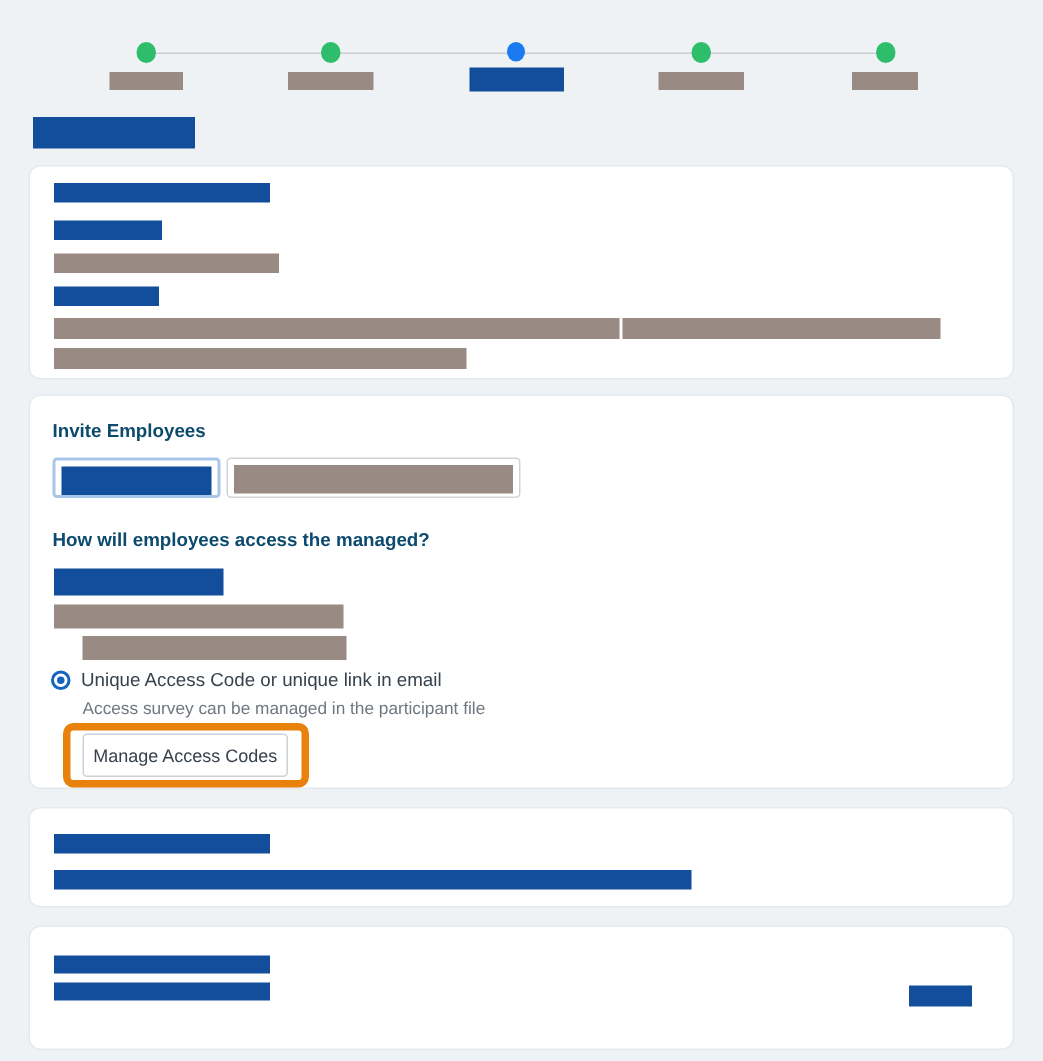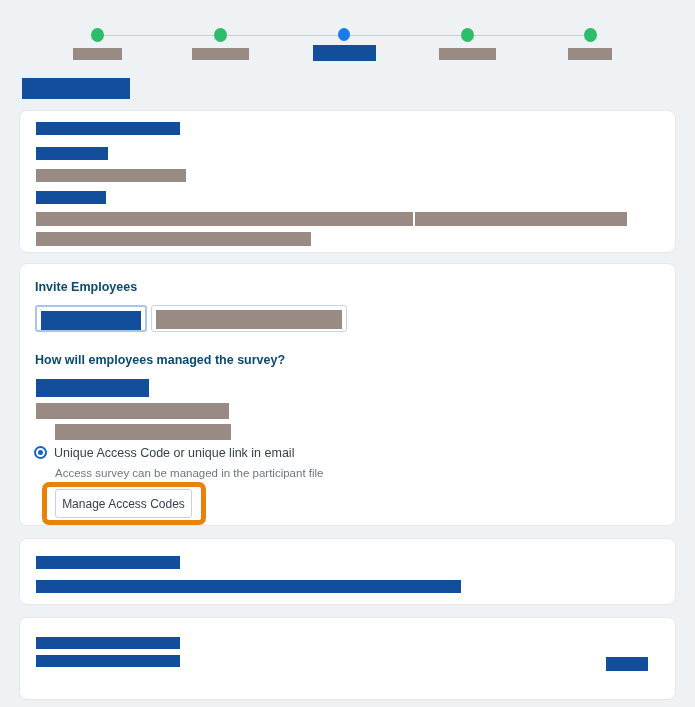--- a/index.html
+++ b/index.html
@@ -122,21 +122,21 @@
     height: 19px;
   }
   .field-fill.blue  { background: #134e9c; }
   .field-fill.taupe { background: #9a8a84; }
 
   .radio-row {
     position: absolute;
     left: 34px;
     top: 446px;
     display: flex;
-    align-items: flex-start;
+    align-items: center;
     gap: 7px;
   }
   .radio {
     width: 13px;
     height: 13px;
     border-radius: 50%;
     border: 2px solid #1565c0;
     background: #ffffff;
     box-sizing: border-box;
     position: relative;
@@ -221,21 +221,21 @@
 </div>
 
 <div class="page-title-redaction"></div>
 
 <div class="card" id="card-summary"></div>
 
 <div class="card" id="card-invite"></div>
 
 <div class="label-heading" id="invite-heading" style="left:35px; top:280px;">Invite Employees</div>
 
-<div class="label-heading" id="access-question" style="left:35px; top:353px;">How will employees managed the survey?</div>
+<div class="label-heading" id="access-question" style="left:35px; top:353px;">How will employees access the managed?</div>
 
 <div class="radio-row">
   <span class="radio">
     <span class="radio-inner"></span>
   </span>
   <span class="radio-label">Unique Access Code or unique link in email</span>
 </div>
 
 <div class="helper-text">Access survey can be managed in the participant file</div>
 

